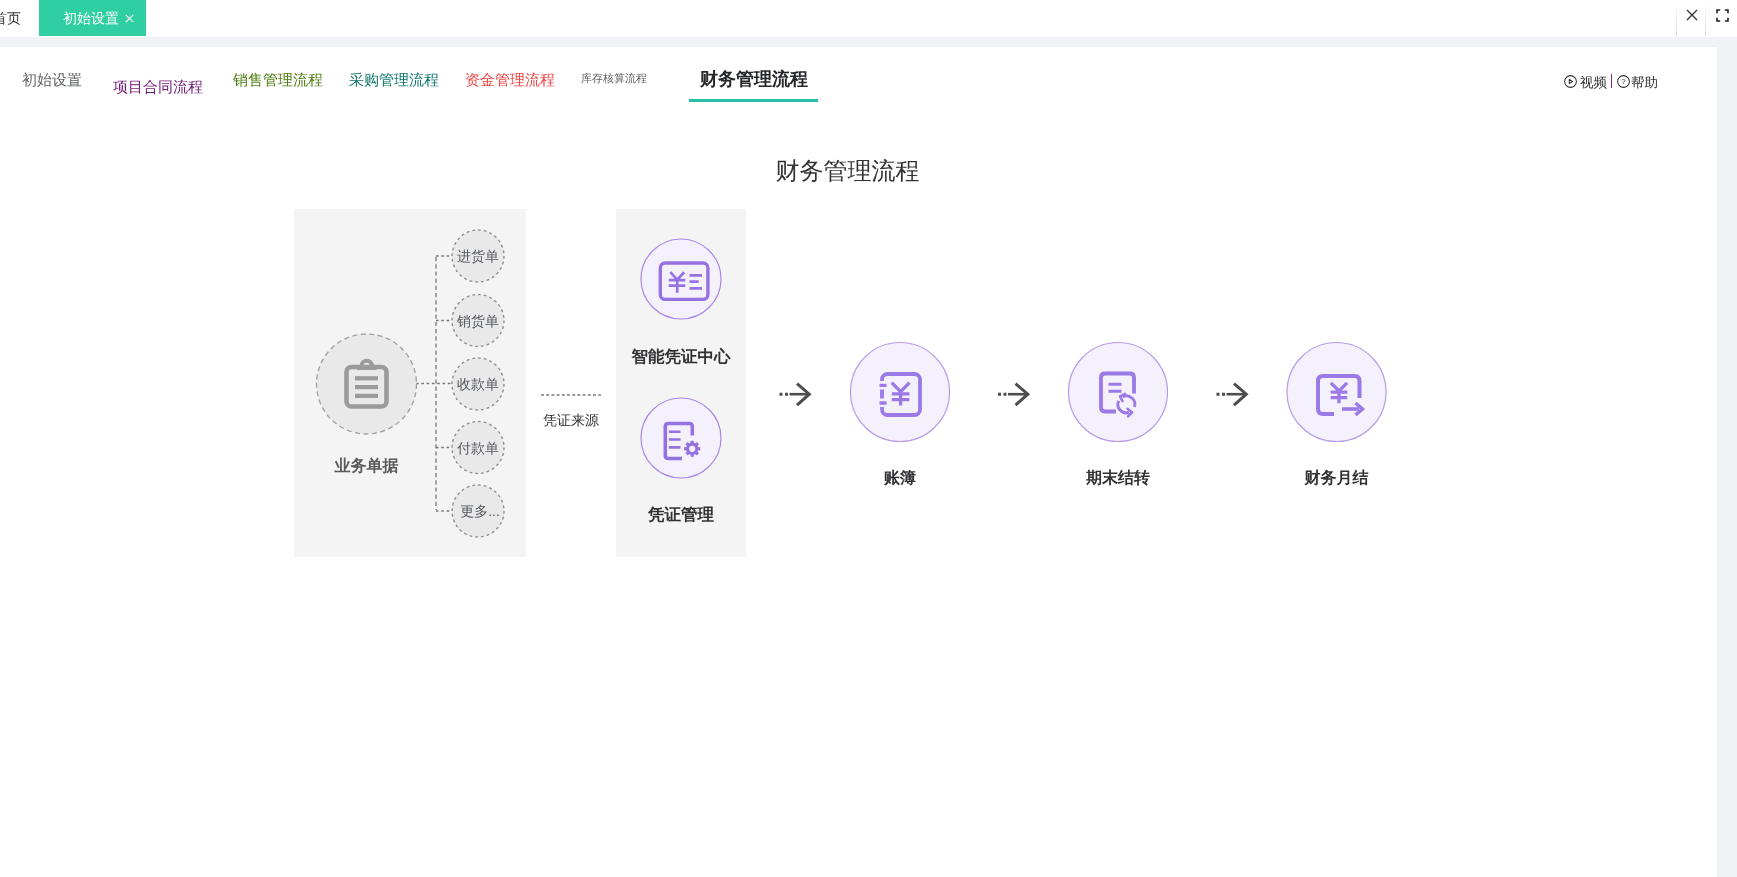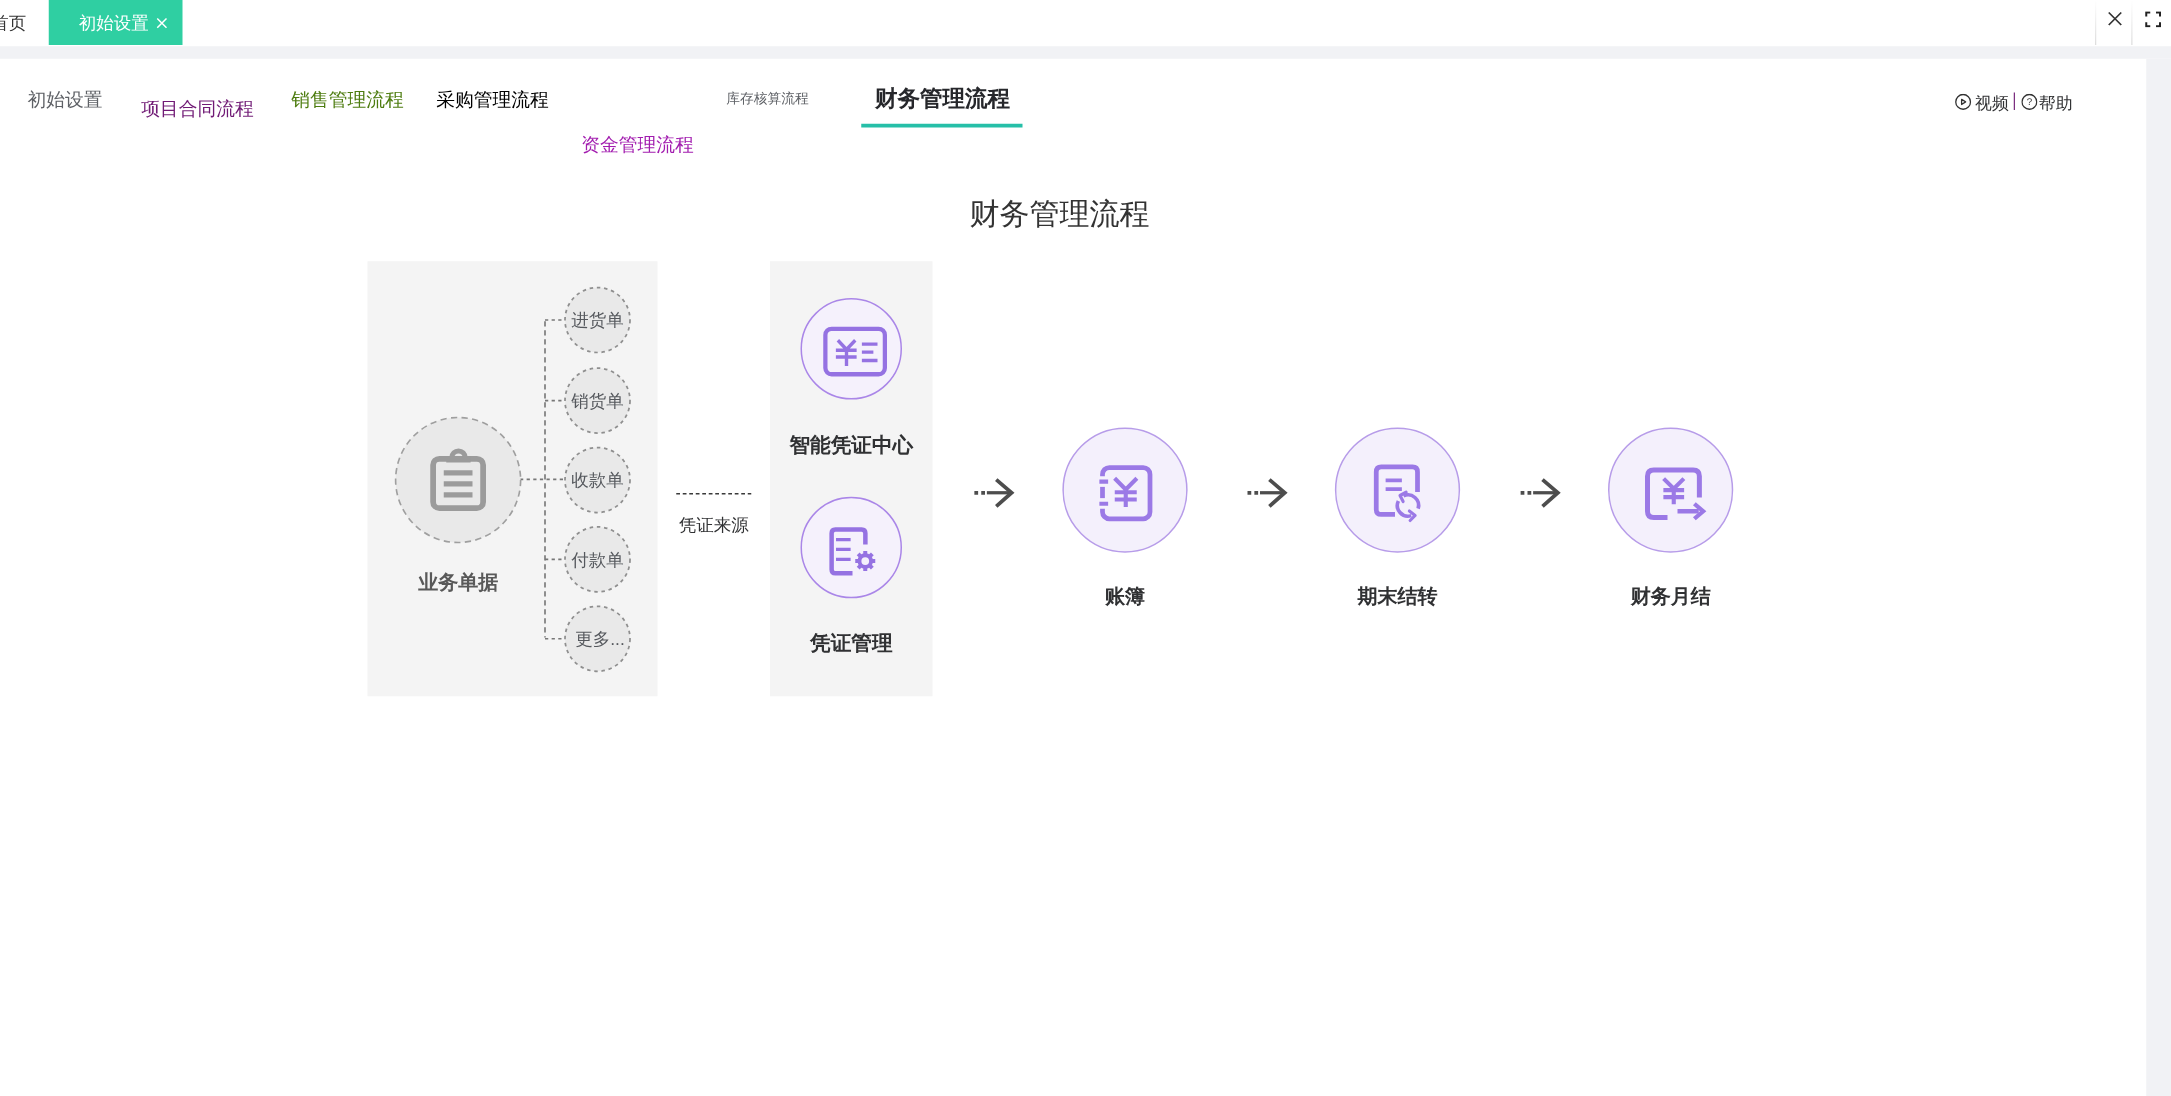--- a/index.html
+++ b/index.html
@@ -26,22 +26,22 @@
   <path d="M1 4.2 V1 H4.2 M8.8 1 H12 V4.2 M12 8.8 V12 H8.8 M4.2 12 H1 V8.8" stroke="#222" stroke-width="1.6" fill="none"></path>
 </svg>
 
 <div class="abs" style="left:0;top:37px;width:1737px;height:9.5px;background:#f1f2f5;"></div>
 
 <div class="abs" style="left:1717px;top:46.5px;width:20px;height:831px;background:#f1f2f5;"></div>
 
 <div class="abs" style="left:22px;top:71px;font-size:15px;color:#5e6166;">初始设置</div>
 <div class="abs" style="left:113px;top:78px;font-size:15px;color:#701a75;">项目合同流程</div>
 <div class="abs" style="left:233px;top:71px;font-size:15px;color:#4d7c0f;">销售管理流程</div>
-<div class="abs" style="left:349px;top:71px;font-size:15px;color:#000000;">采购管理流程</div>
-<div class="abs" style="left:465px;top:71px;font-size:15px;color:#a21caf;margin-top:36px;">资金管理流程</div>
+<div class="abs" style="left:349px;top:71px;font-size:15px;color:#0f766e;">采购管理流程</div>
+<div class="abs" style="left:465px;top:71px;font-size:15px;color:#ef4444;">资金管理流程</div>
 <div class="abs" style="left:581px;top:71px;font-size:11px;color:#5e6166;">库存核算流程</div>
 <div class="abs" style="left:700px;top:67px;font-size:18px;font-weight:bold;color:#26272b;">财务管理流程</div>
 <div class="abs" style="left:689px;top:99px;width:129px;height:3px;background:#26bfa8;"></div>
 
 <svg class="abs" style="left:1564px;top:75px;" width="13" height="13" viewBox="0 0 15 15">
   <circle cx="7.5" cy="7.5" r="6.8" stroke="#333" stroke-width="1.2" fill="none"></circle>
   <path d="M6.1 5.1 L9.8 7.5 L6.1 9.9 Z" fill="none" stroke="#333" stroke-width="1.2" stroke-linejoin="round"></path>
 </svg>
 <div class="abs" style="left:1580px;top:74px;font-size:13.5px;color:#303133;">视频</div>
 <div class="abs" style="left:1611px;top:74px;width:1px;height:14px;background:#7c2f80;"></div>

